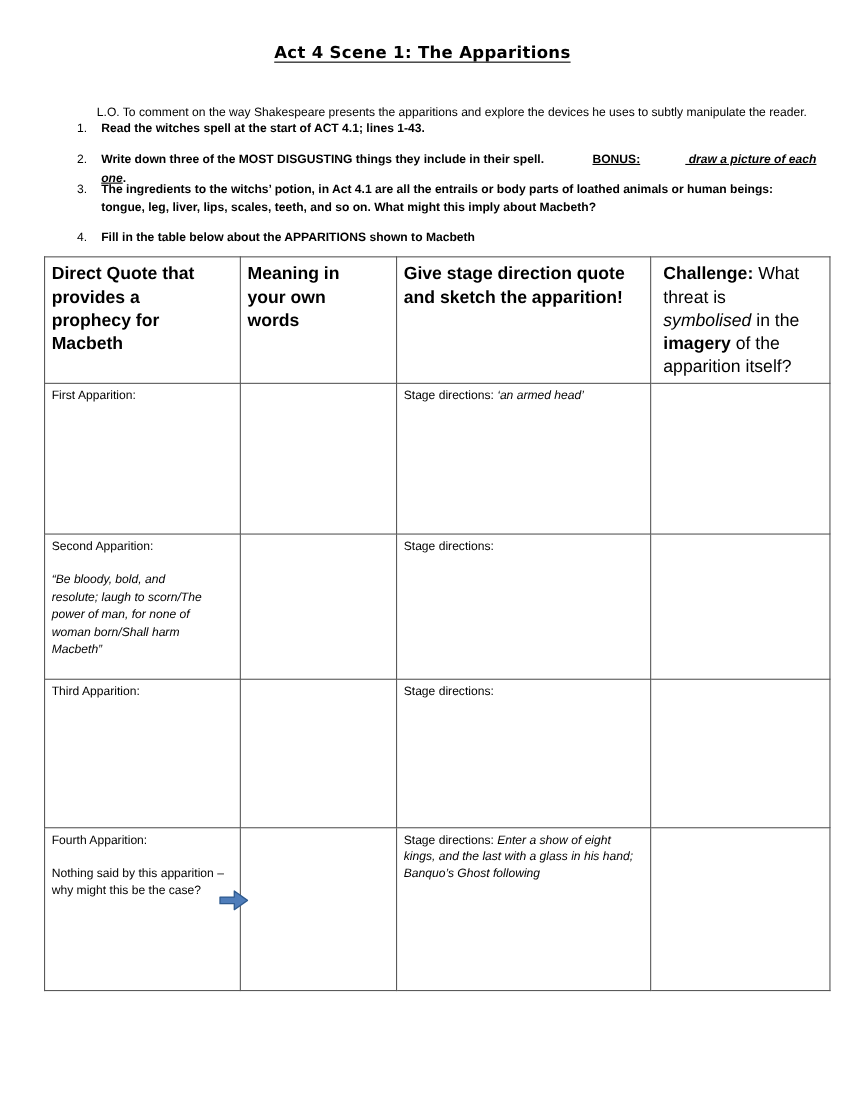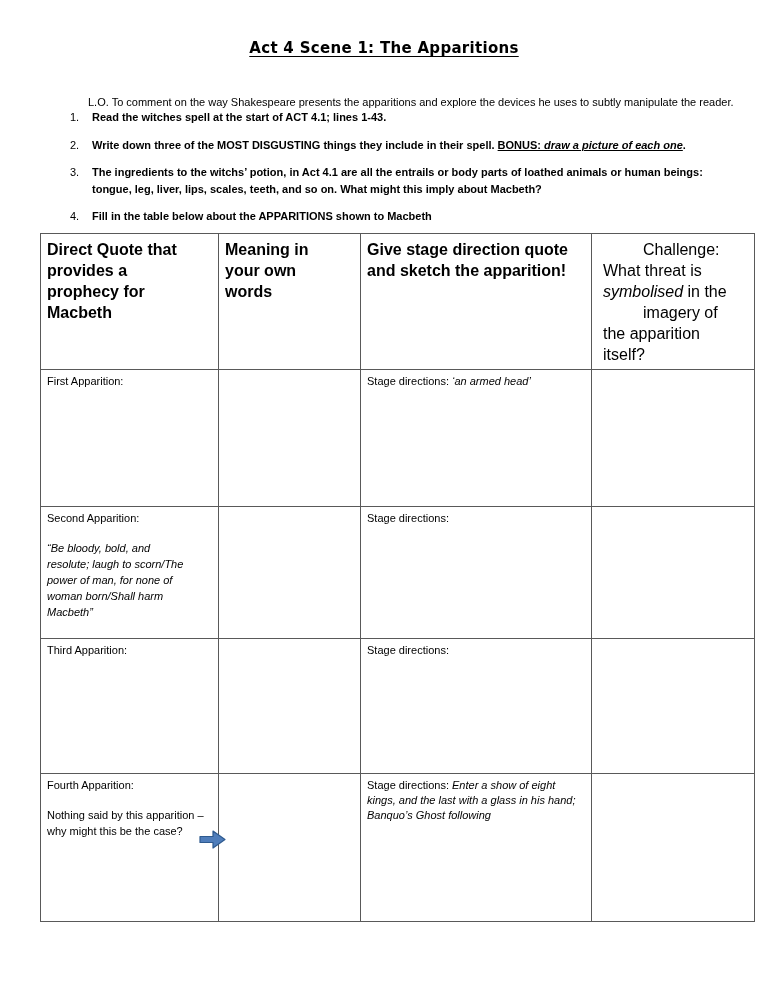--- a/index.html
+++ b/index.html
@@ -8,35 +8,35 @@
 
   .title{position:absolute;top:39px;left:0;width:100%;text-align:center;margin:0;
          font-family:"DejaVu Sans",sans-serif;font-size:15px;font-weight:600;letter-spacing:.3px;}
   .title-text{text-decoration:underline;text-underline-offset:3px;}
 
   .objective{position:absolute;top:79px;left:72px;margin:16px;font-size:11px;line-height:14px;}
 
   .task{position:absolute;left:70px;width:680px;font-size:11px;font-weight:bold;line-height:17px;}
   .task .num{position:absolute;left:0;top:0;font-weight:400;}
   .task .task-body{margin-left:22px;}
-  .u{text-decoration:underline;}
+  .u{text-decoration:underline;margin-left:41px;}
   .it{font-style:italic;}
   .task .line{display:block;}
 
   table.apparitions{position:absolute;left:40px;top:233px;width:714px;
                     border-collapse:collapse;table-layout:fixed;
                     --tb:#595959;}
   .apparitions th,.apparitions td{border:1.5px solid var(--tb);vertical-align:top;
                     padding:4px 6px;overflow:visible;}
   .apparitions th{font-size:16px;font-weight:bold;line-height:21px;padding-top:5px;}
   .th-center{text-align:left;}
   .th-left{text-align:left;margin-top:40px;}
   .hdr-line{display:block;}
   .hdr-challenge{width:140px;margin:0 auto;font-weight:400;}
-  .hdr-challenge .b{font-weight:normal;margin-left:40px;}
+  .hdr-challenge .b{font-weight:bold;}
 
   .apparitions td{font-size:11px;line-height:15px;}
   tr.hdr{height:108px;} tr.r1{height:137px;} tr.r2{height:132px;} tr.r3{height:135px;} tr.r4{height:148px;}
   tr.r4 td{border-top-color:var(--tb-light,#b5b5b5);}
 
   .quote-block{font-style:italic;line-height:16px;margin-top:14px;}
   .quote-block .qline{display:block;}
   .note-block{margin-top:14px;line-height:16px;}
   .stage-quote{font-style:italic;}
   td.pos-rel{position:relative;}

